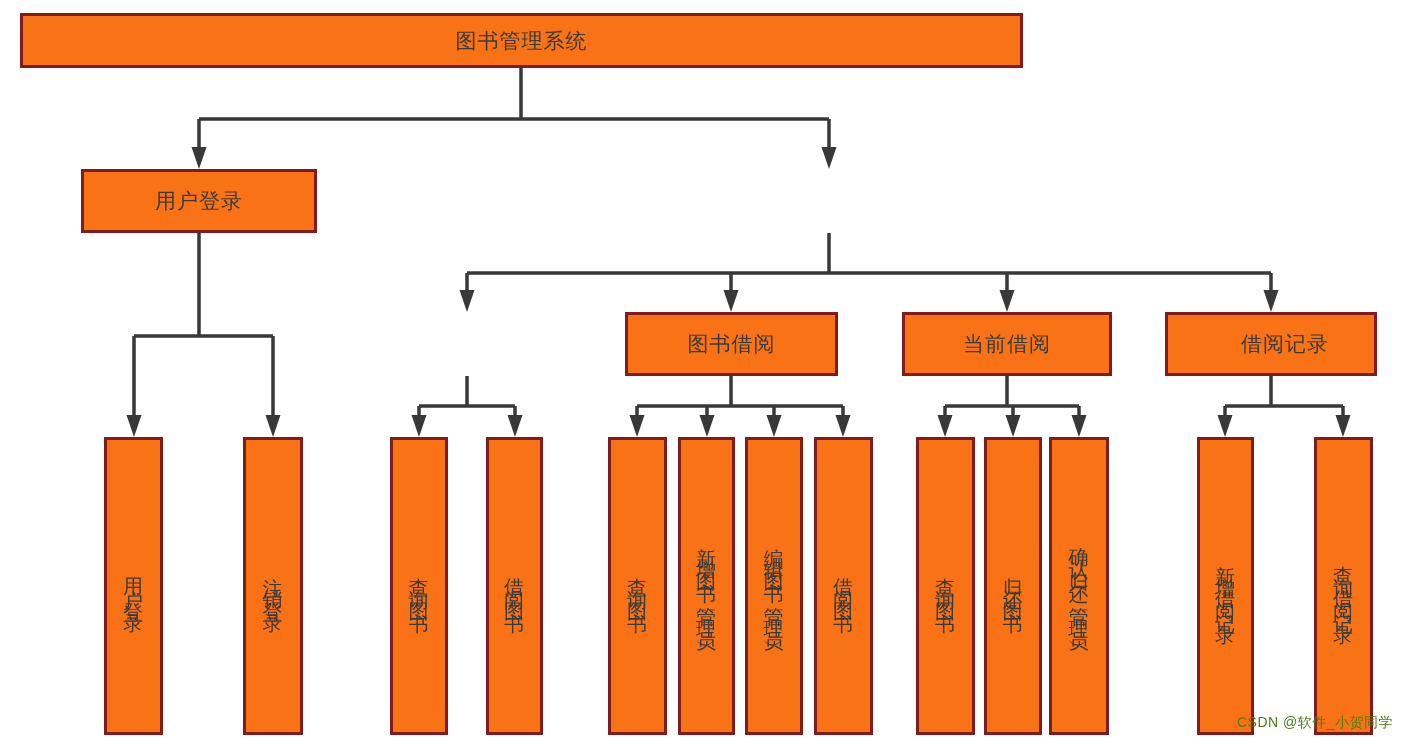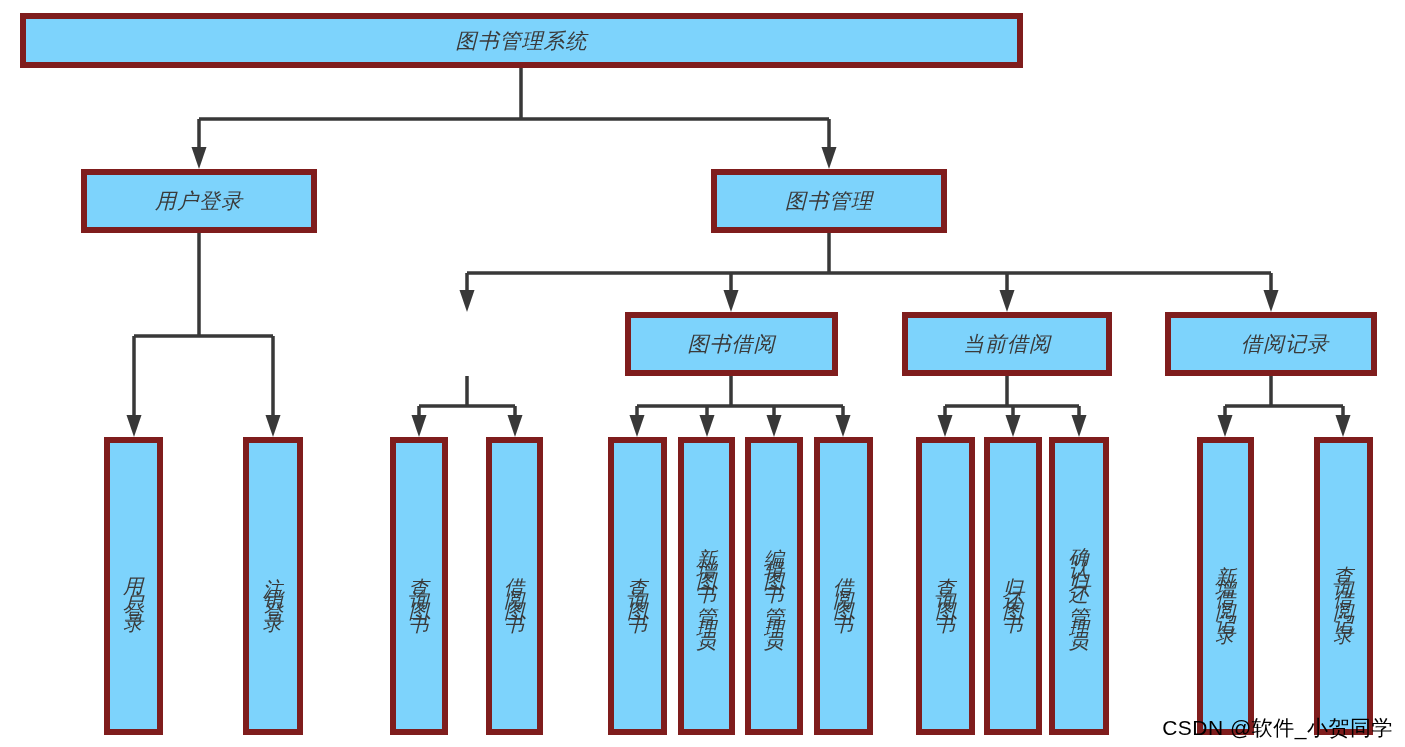--- a/index.html
+++ b/index.html
@@ -12,48 +12,47 @@
     overflow: hidden;
   }
   svg.connectors {
     position: absolute;
     left: 0; top: 0;
     z-index: 0;
   }
   .node {
     position: absolute;
     box-sizing: border-box;
-    background: #7dd3fc;
-    border: 6px solid #7f1d1d;
+    background: #f97316;
+    border: 3px solid #7f1d1d;
     color: #3a3a3a;
     display: flex;
     align-items: center;
     justify-content: center;
     z-index: 1;
-    font-style: italic;
   }
   .hnode {
     font-size: 21px;
     letter-spacing: 1px;
     white-space: nowrap;
   }
   .vnode {
     writing-mode: vertical-lr;
     font-size: 20px;
     line-height: 1;
     letter-spacing: 12px;
     text-align: center;
   }
   .watermark {
     position: absolute;
     top: 714px;
     right: 12px;
     z-index: 2;
-    font-size: 21px;
-    color: #000000;
+    font-size: 14px;
+    color: #4d7c0f;
     letter-spacing: 0.5px;
     white-space: nowrap;
   }
 </style>
 </head>
 <body>
 
 <div class="canvas">
 
   <svg class="connectors" width="1405" height="747" viewBox="0 0 1405 747">
@@ -85,21 +84,20 @@
       <polygon points="1005.5,415 1020.5,415 1013,437"></polygon>
       <polygon points="1071.5,415 1086.5,415 1079,437"></polygon>
       <polygon points="1217.5,415 1232.5,415 1225,437"></polygon>
       <polygon points="1335.5,415 1350.5,415 1343,437"></polygon>
     </g>
   </svg>
 
   <div class="node hnode" style="left:20px; top:13px; width:1003px; height:55px;">图书管理系统</div>
 
   <div class="node hnode" style="left:81px; top:169px; width:236px; height:64px;">用户登录</div>
-  <div class="node hnode" style="left:711px; top:169px; width:236px; height:64px;">图书管理</div>
 
   <div class="node hnode" style="left:902px; top:312px; width:210px; height:64px;">当前借阅</div>
   <div class="node hnode" style="left:625px; top:312px; width:213px; height:64px;">图书借阅</div>
   <div class="node hnode" style="left:1165px; top:312px; width:212px; height:64px;padding-left:28px;">借阅记录</div>
 
   <div class="node vnode" style="left:104px; top:437px; width:59px; height:298px;">用户登录</div>
   <div class="node vnode" style="left:243px; top:437px; width:60px; height:298px;">注销登录</div>
 
   <div class="node vnode" style="left:390px; top:437px; width:58px; height:298px;">查询图书</div>
   <div class="node vnode" style="left:486px; top:437px; width:57px; height:298px;">借阅图书</div>

